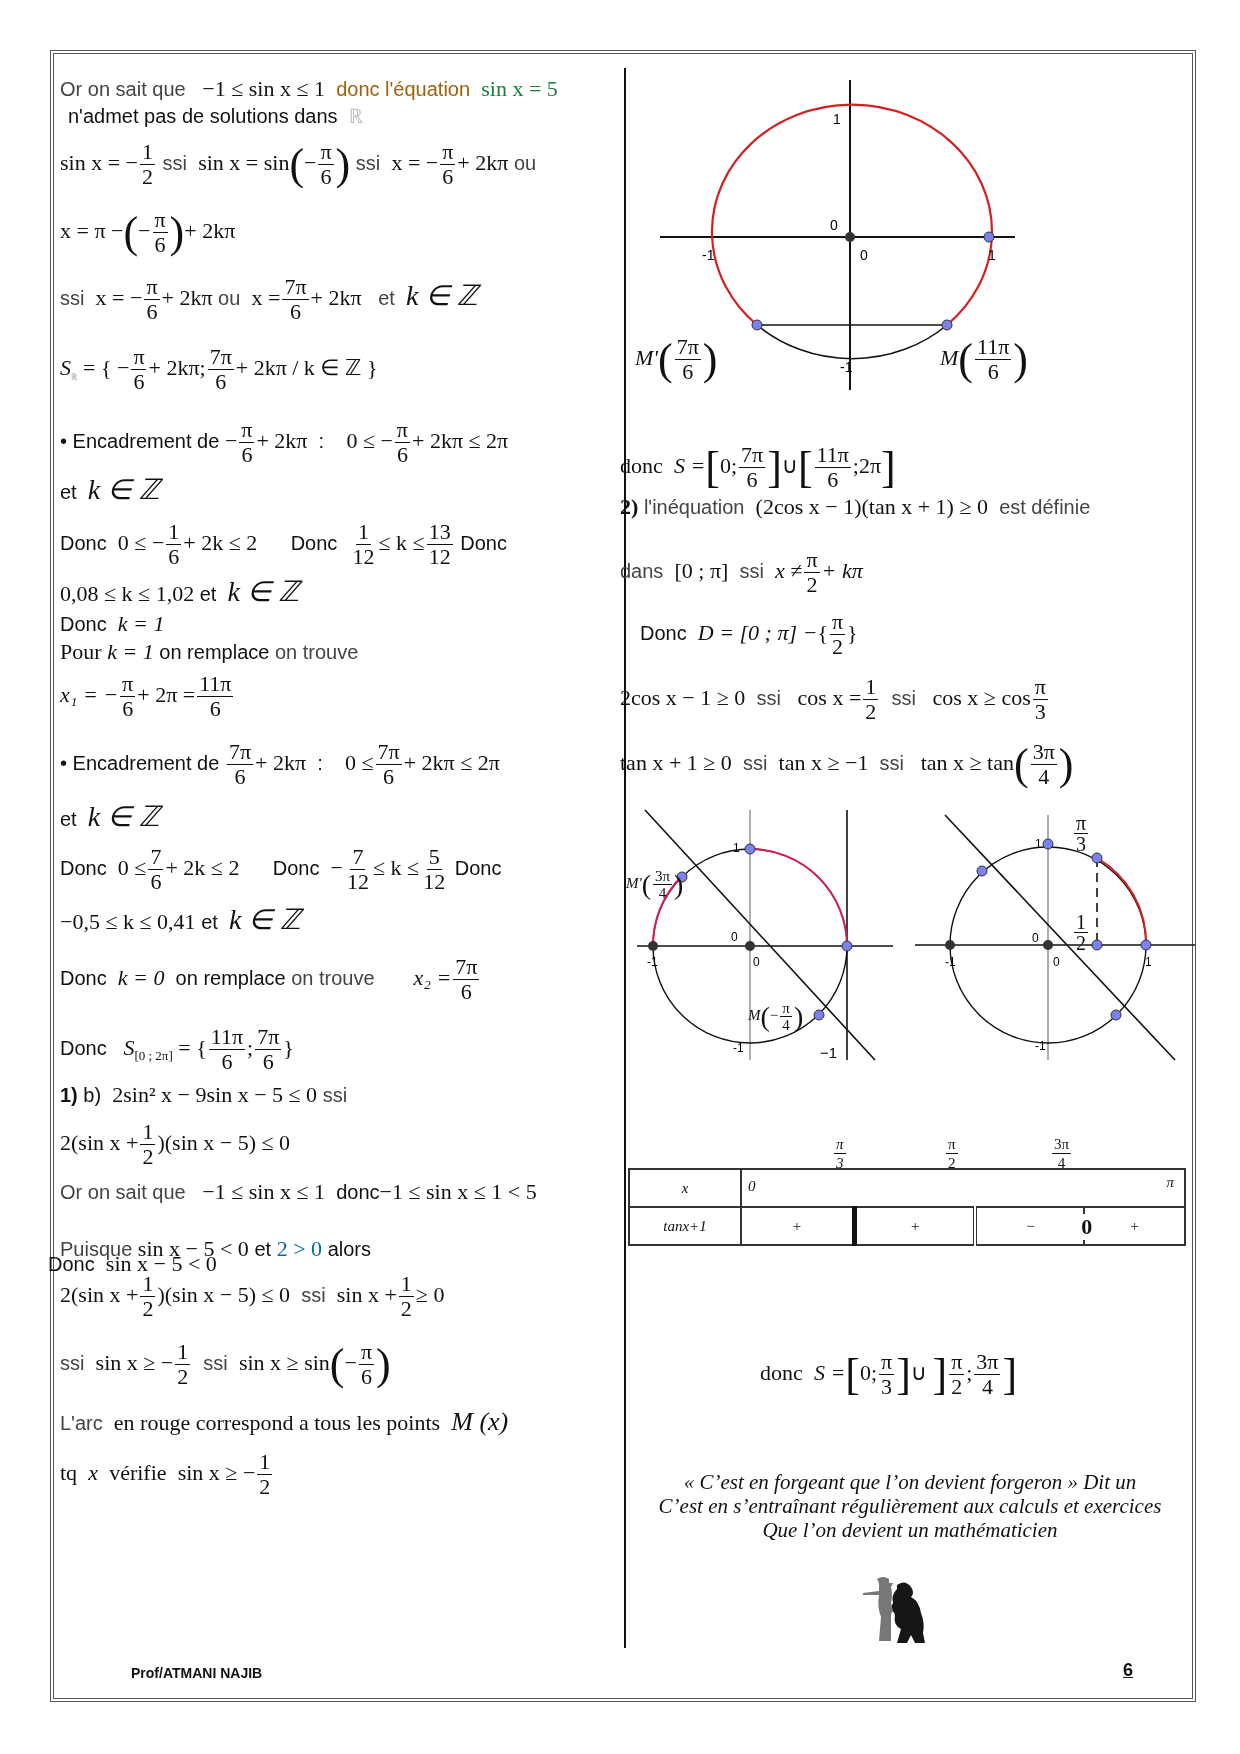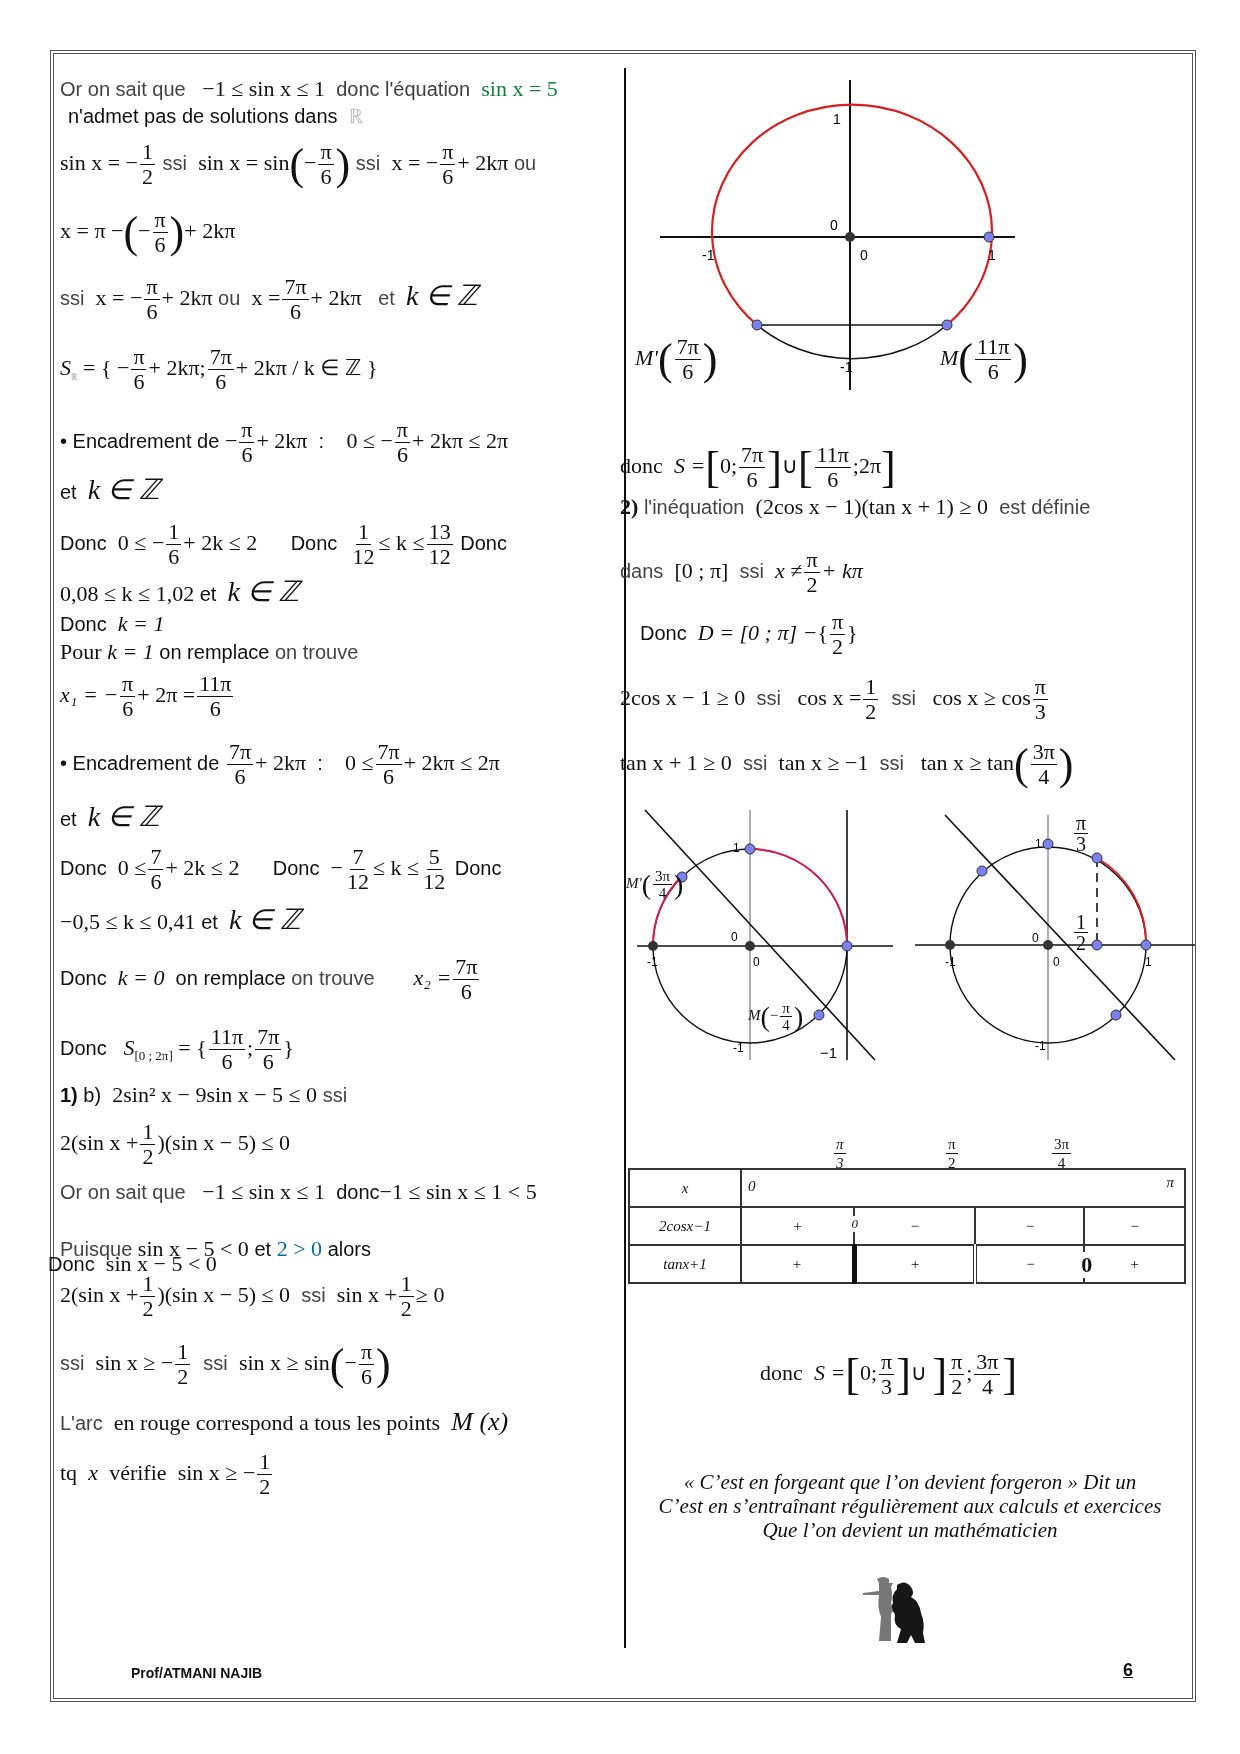--- a/index.html
+++ b/index.html
@@ -25,21 +25,21 @@
 </head>
 <body>
 
 <div class="frame"></div>
 <div class="divider"></div>
 
 <div>
   <div class="ln gr" style="left:60px;top:77px;">
     <span>Or on sait que</span>&nbsp;&nbsp;
     <span class="m" style="color:#111">−1 ≤ sin x ≤ 1</span>&nbsp;
-    <span style="color:#404040">donc l'équation</span>&nbsp;
+    <span style="color:#a16207">donc l'équation</span>&nbsp;
     <span class="m" style="color:#15803d">sin x = 5</span>
   </div>
   <div class="ln" style="left:68px;top:104px;">
     <span>n'admet pas de solutions dans</span>&nbsp;
     <span style="color:#bbb">ℝ</span>
   </div>
 
   <div class="ln" style="left:60px;top:140px;">
     <span class="m">sin x = −</span><span class="fr">
         <span class="n">1</span>
@@ -439,27 +439,20 @@
   <table class="sign">
     <tbody>
         <tr>
       <td style="width:110px">x</td>
       <td colspan="4" style="text-align:left;position:relative">
         <span style="position:absolute;left:6px;top:8px">0</span>
         <span style="position:absolute;right:10px;top:4px">π</span>
       </td>
     </tr>
     <tr>
-      <td>2cosx−1</td>
-      <td style="border-right:1px solid #333;position:relative"><span>+</span><span style="position:absolute;right:-5px;top:8px;background:#fff;font-size:13px">0</span></td>
-      <td>−</td>
-      <td>−</td>
-      <td>−</td>
-    </tr>
-    <tr>
       <td>tanx+1</td>
       <td style="border-right:5px solid #111">+</td>
       <td style="border-right:4px double #333">+</td>
       <td style="position:relative"><span>−</span><span style="position:absolute;right:-9px;top:6px;font-weight:bold;font-style:normal;font-size:22px;background:#fff">0</span></td>
       <td>+</td>
     </tr>
   </tbody>
     </table>
 
   <div class="ln" style="left:760px;top:1350px;">

